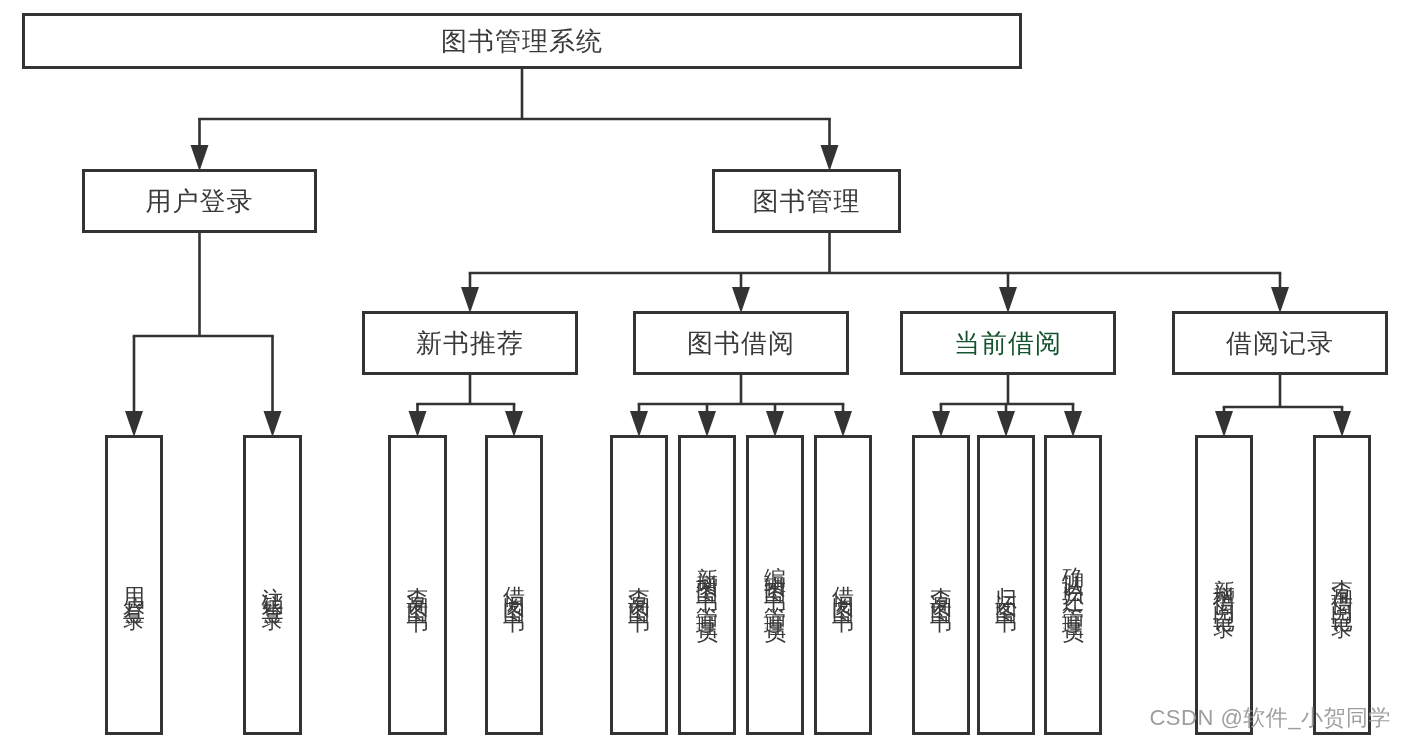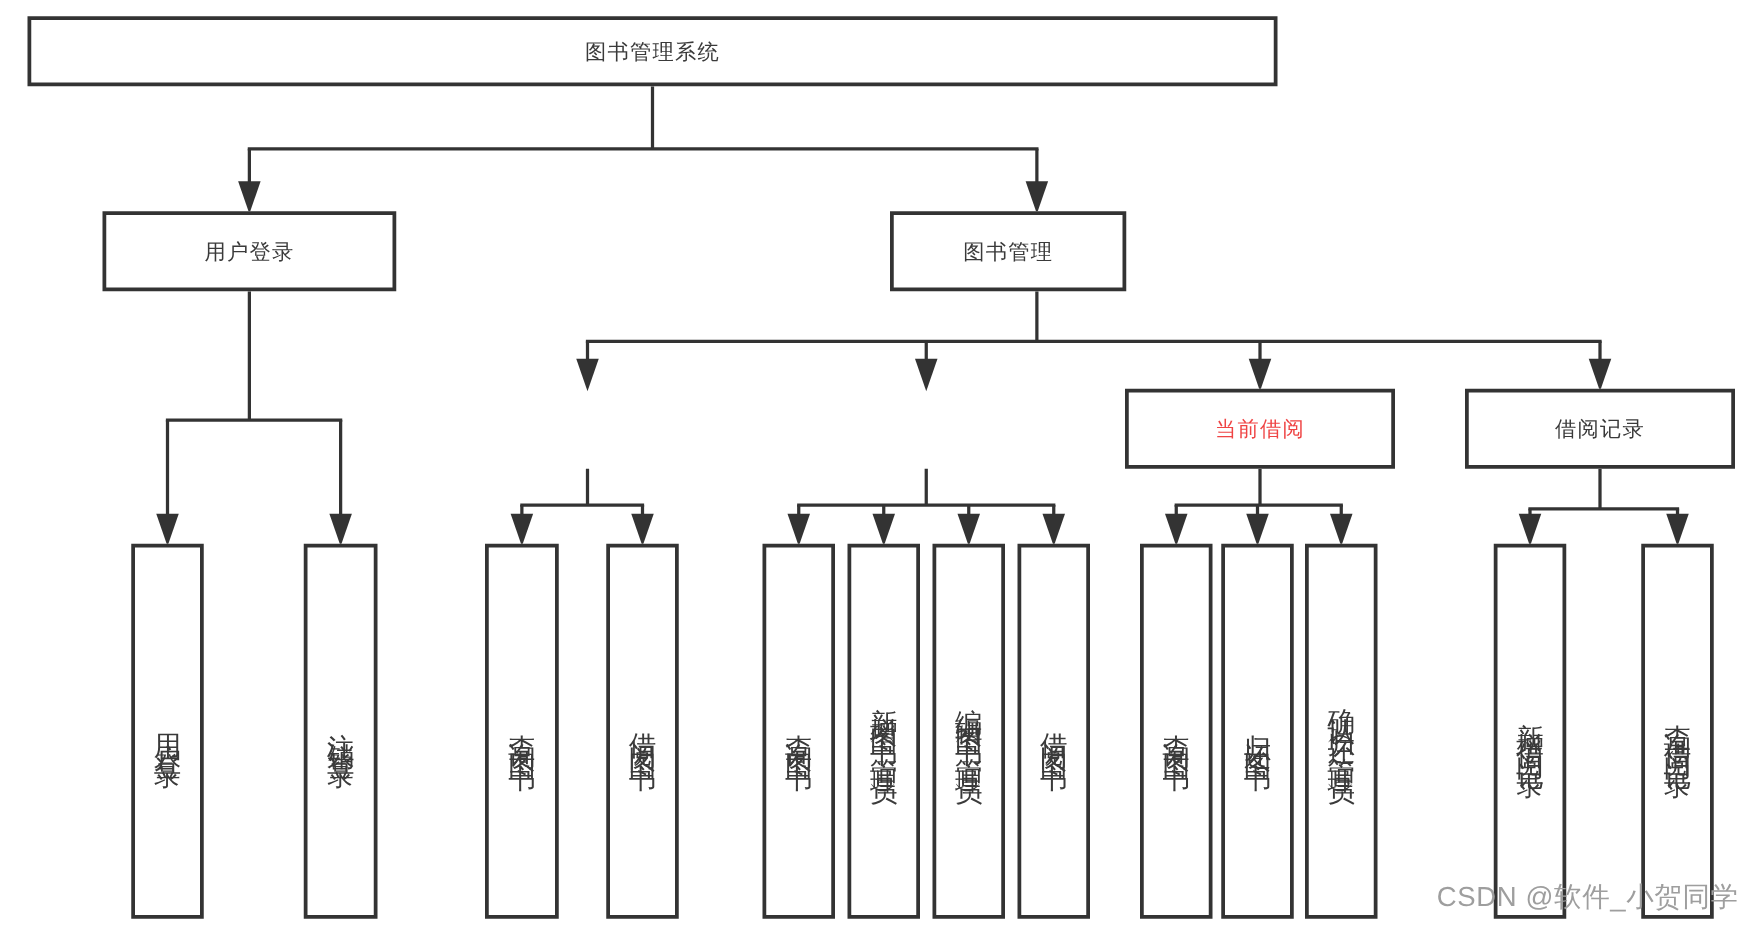--- a/index.html
+++ b/index.html
@@ -28,21 +28,21 @@
     border: 3px solid #333333;
     display: flex;
     align-items: center;
     justify-content: center;
     z-index: 2;
   }
   .node .lbl {
     color: #3a3a3a;
   }
   .node.horizontal .lbl {
-    font-size: 17px;
+    font-size: 26px;
     letter-spacing: 1px;
     white-space: nowrap;
   }
   .node.vertical .lbl {
     writing-mode: vertical-rl;
     text-orientation: mixed;
     font-size: 22px;
     letter-spacing: 8px;
     line-height: 1;
     white-space: nowrap;
@@ -119,22 +119,28 @@
   <div id="watermark" style="color: rgb(158, 158, 158);">CSDN @软件_小贺同学</div>
 <div class="node horizontal" style="left: 22px; top: 13px; width: 1000px; height: 56px; border-color: rgb(51, 51, 51);">
       <span class="lbl" style="color: rgb(58, 58, 58);">图书管理系统</span>
     </div>
     <div class="node horizontal" style="left: 82px; top: 169px; width: 235px; height: 64px; border-color: rgb(51, 51, 51);">
       <span class="lbl" style="color: rgb(58, 58, 58);">用户登录</span>
     </div>
     <div class="node horizontal" style="left: 712px; top: 169px; width: 189px; height: 64px; border-color: rgb(51, 51, 51);">
       <span class="lbl" style="color: rgb(58, 58, 58);">图书管理</span>
     </div>
+    <div class="node horizontal" style="left: 362px; top: 311px; width: 216px; height: 64px; border-color: rgb(51, 51, 51);">
+      <span class="lbl" style="color: rgb(58, 58, 58);">新书推荐</span>
+    </div>
+    <div class="node horizontal" style="left: 633px; top: 311px; width: 216px; height: 64px; border-color: rgb(51, 51, 51);">
+      <span class="lbl" style="color: rgb(58, 58, 58);">图书借阅</span>
+    </div>
     <div class="node horizontal" style="left: 900px; top: 311px; width: 216px; height: 64px; border-color: rgb(51, 51, 51);">
-      <span class="lbl" style="color: #ef4444;">当前借阅</span>
+      <span class="lbl" style="color: #14532d;">当前借阅</span>
     </div>
     <div class="node horizontal" style="left: 1172px; top: 311px; width: 216px; height: 64px; border-color: rgb(51, 51, 51);">
       <span class="lbl" style="color: rgb(58, 58, 58);">借阅记录</span>
     </div>
     <div class="node vertical" style="left: 105px; top: 435px; width: 58px; height: 300px; border-color: rgb(51, 51, 51);">
       <span class="lbl" style="color: rgb(58, 58, 58);">用户登录</span>
     </div>
     <div class="node vertical" style="left: 243px; top: 435px; width: 59px; height: 300px; border-color: rgb(51, 51, 51);">
       <span class="lbl" style="color: rgb(58, 58, 58);">注销登录</span>
     </div>

